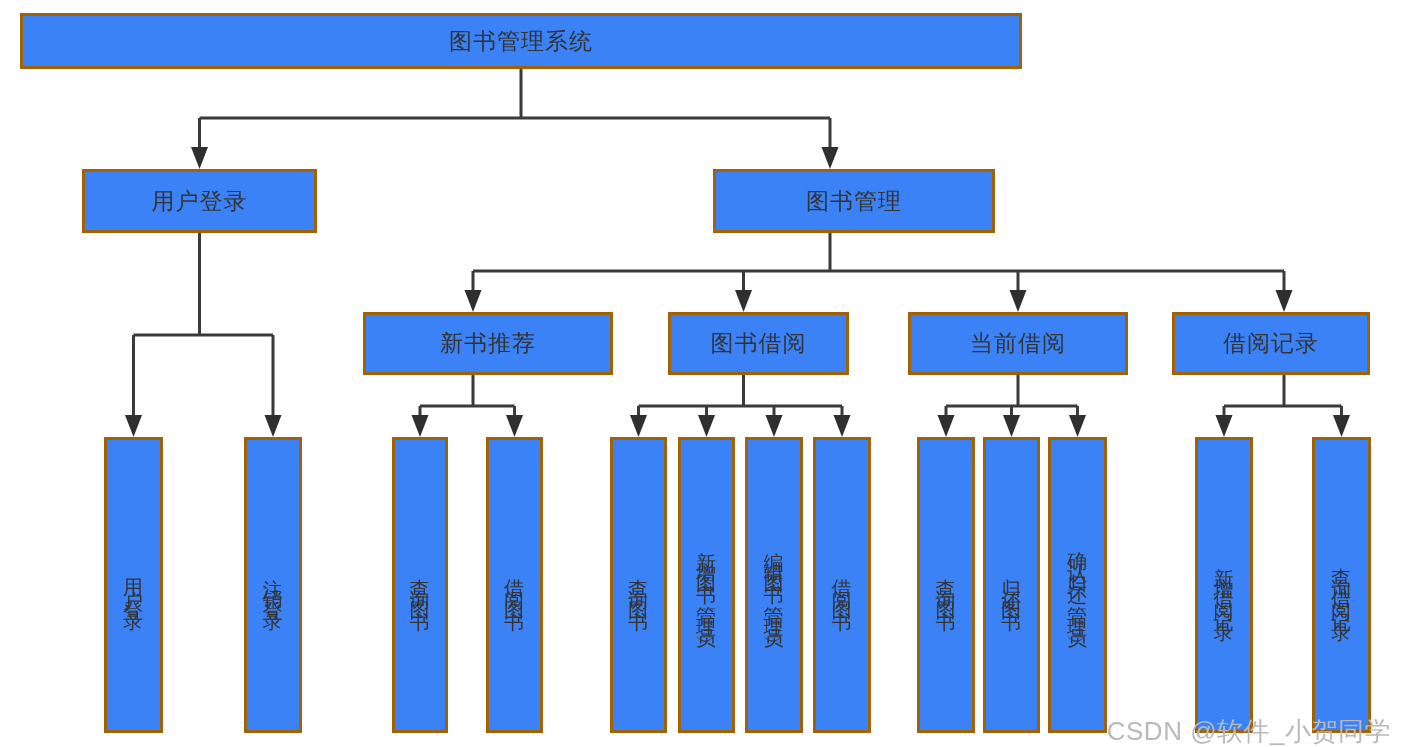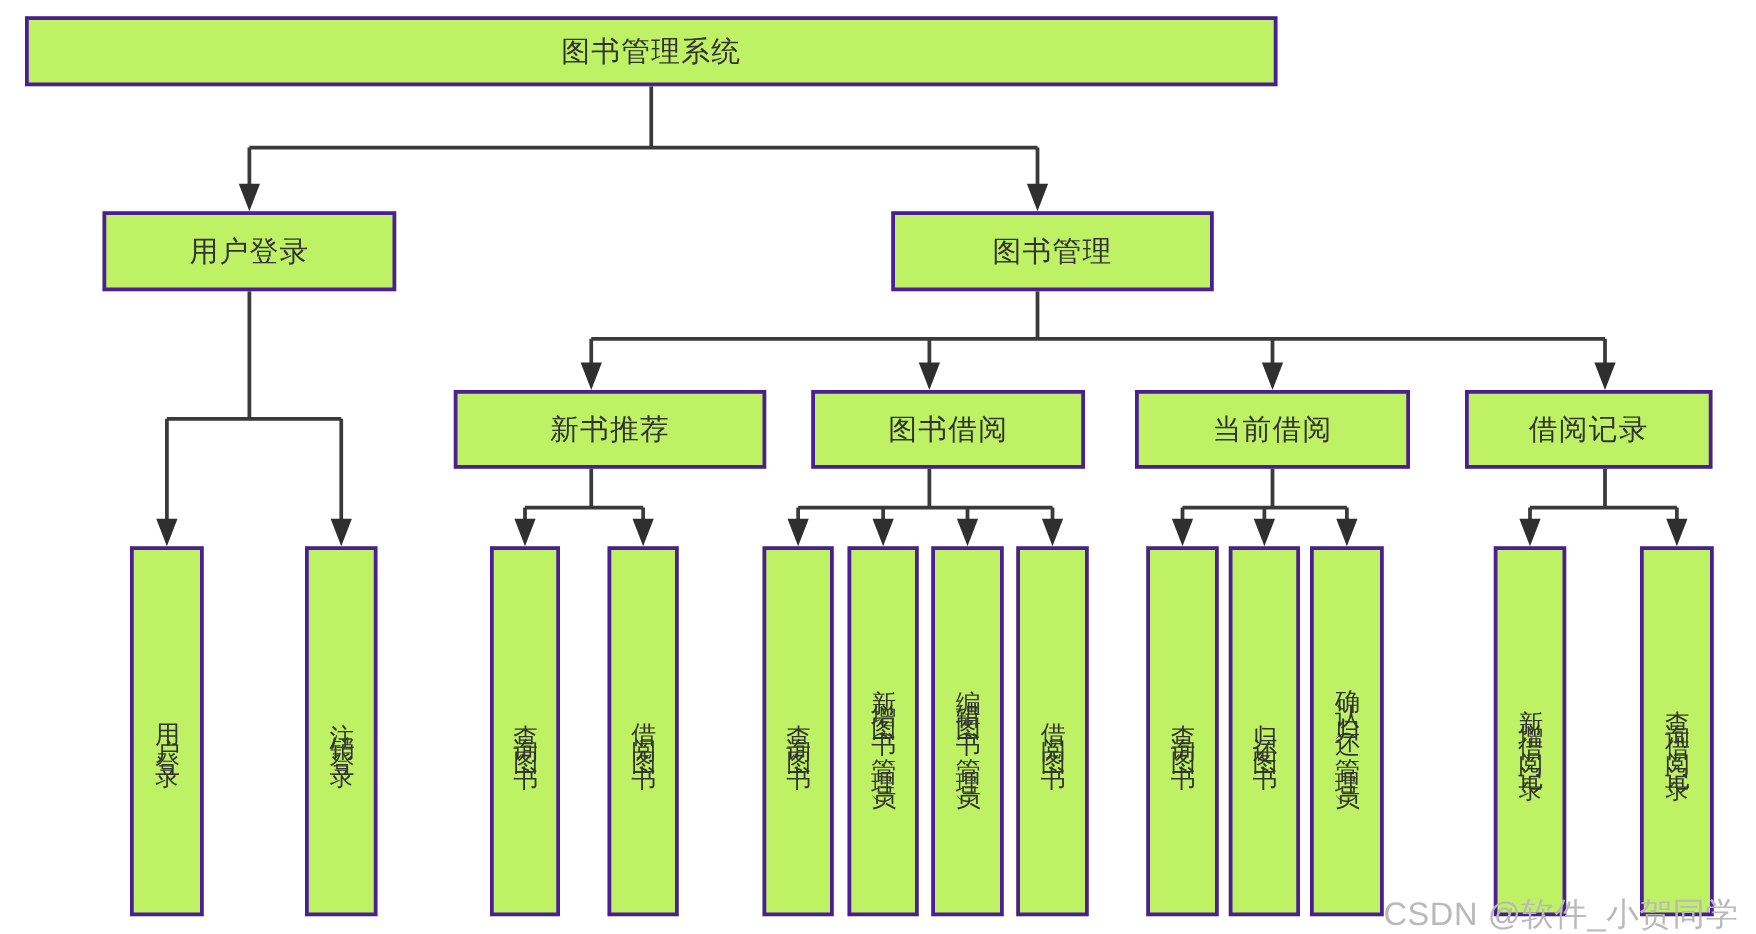--- a/index.html
+++ b/index.html
@@ -18,22 +18,22 @@
   #connectors {
     position: absolute;
     left: 0;
     top: 0;
     width: 1405px;
     height: 747px;
   }
   .box {
     position: absolute;
     box-sizing: border-box;
-    border: 3px solid #4c1d95;
-    background: #bef264;
+    border: 3px solid #a16207;
+    background: #3b82f6;
     display: flex;
     align-items: center;
     justify-content: center;
     color: #333333;
   }
   .box.h span {
     font-size: 23px;
     letter-spacing: 1px;
     white-space: nowrap;
   }
@@ -99,28 +99,28 @@
     <polygon class="arrow" points="1333,415 1350,415 1341.5,437"></polygon>
   </svg>
 
   <div class="box h" style="left:20px;top:13px;width:1002px;height:56px">
     <span>图书管理系统</span>
   </div>
 
   <div class="box h" style="left:82px;top:169px;width:235px;height:64px">
     <span>用户登录</span>
   </div>
-  <div class="box h" style="left:713px;top:169px;width:258px;height:64px">
+  <div class="box h" style="left:713px;top:169px;width:282px;height:64px">
     <span>图书管理</span>
   </div>
 
   <div class="box h" style="left:363px;top:312px;width:250px;height:63px">
     <span>新书推荐</span>
   </div>
-  <div class="box h" style="left:649px;top:312px;width:219px;height:63px">
+  <div class="box h" style="left:668px;top:312px;width:181px;height:63px">
     <span>图书借阅</span>
   </div>
   <div class="box h" style="left:908px;top:312px;width:220px;height:63px">
     <span>当前借阅</span>
   </div>
   <div class="box h" style="left:1172px;top:312px;width:198px;height:63px">
     <span>借阅记录</span>
   </div>
 
   <div class="box v" style="left:104px;top:437px;width:59px;height:296px">

